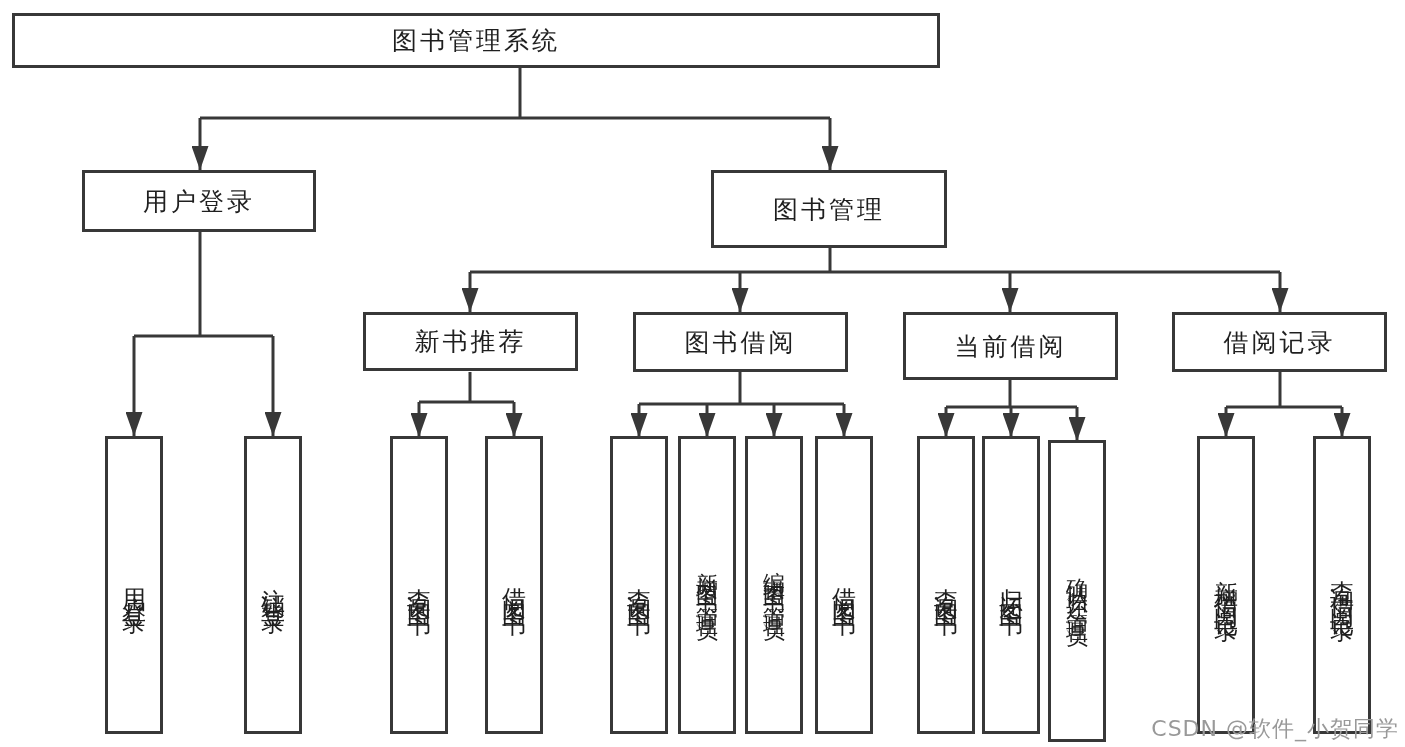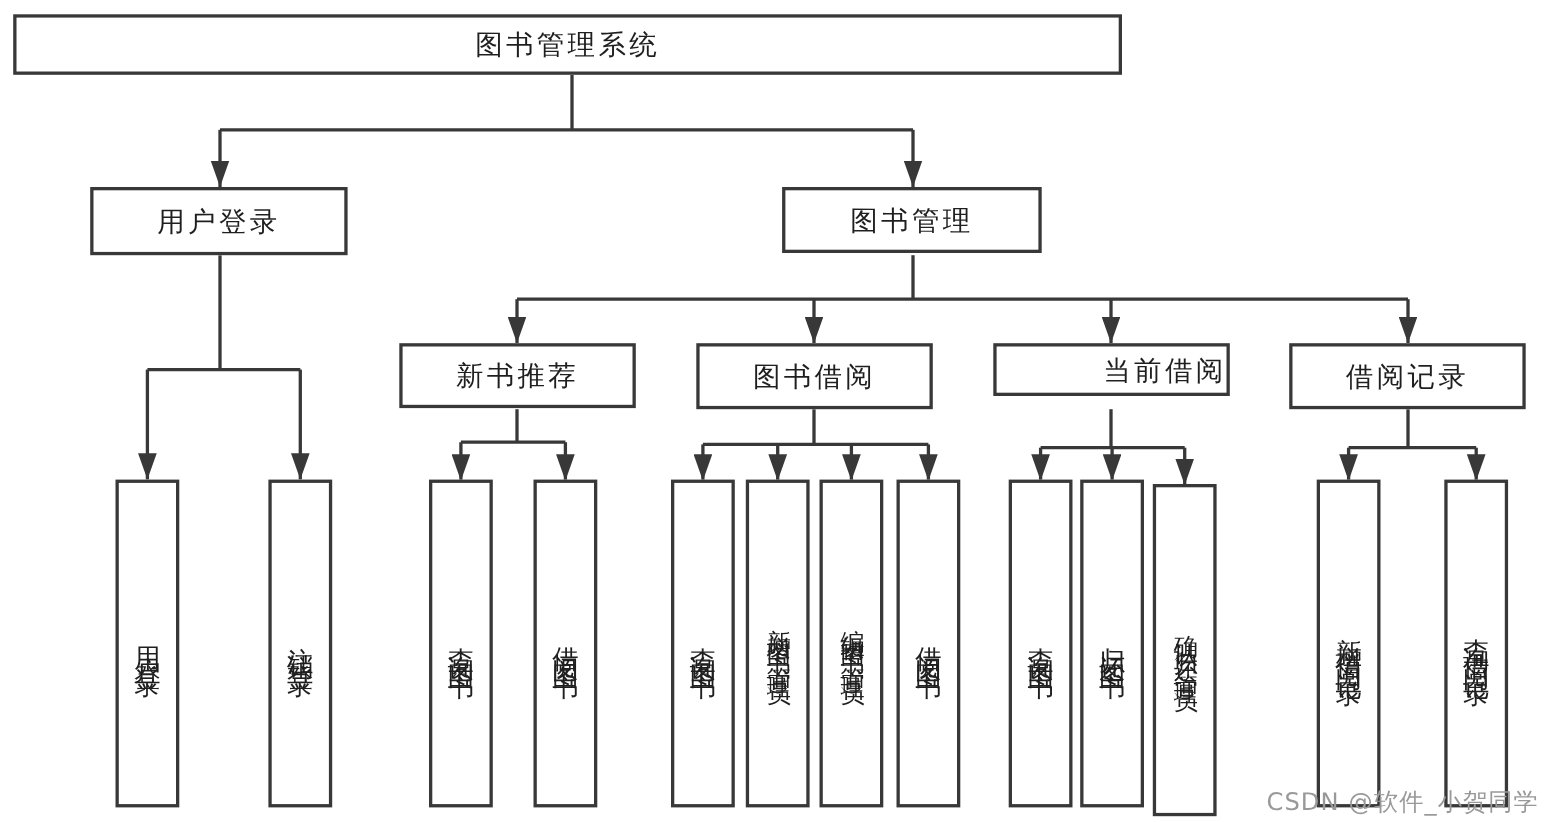--- a/index.html
+++ b/index.html
@@ -30,26 +30,26 @@
     align-items: center;
     justify-content: center;
     z-index: 2;
   }
   .hlabel {
     font-size: 25px;
     letter-spacing: 3px;
     white-space: nowrap;
   }
   
-  .b-root  { left: 12px;  top: 13px;  width: 1008px; height: 55px; }
+  .b-root  { left: 12px;  top: 13px;  width: 928px; height: 55px; }
   .b-user  { left: 82px;  top: 170px; width: 234px;  height: 62px; }
-  .b-books { left: 711px; top: 170px; width: 236px;  height: 60px; }
+  .b-books { left: 711px; top: 170px; width: 236px;  height: 78px; }
   .b-l3a { left: 363px;  top: 312px; width: 215px; height: 59px; }
   .b-l3b { left: 633px;  top: 312px; width: 215px; height: 60px; }
-  .b-l3c { left: 903px;  top: 312px; width: 215px; height: 48px; justify-content: flex-end; }
+  .b-l3c { left: 903px;  top: 312px; width: 215px; height: 68px; }
   .b-l3d { left: 1172px; top: 312px; width: 215px; height: 60px; }
   
   .vbox {
     top: 436px; width: 58px; height: 298px;
   }
   .vtext {
     writing-mode: vertical-rl;
     text-orientation: mixed;
     font-size: 24px;
     letter-spacing: 8px;

